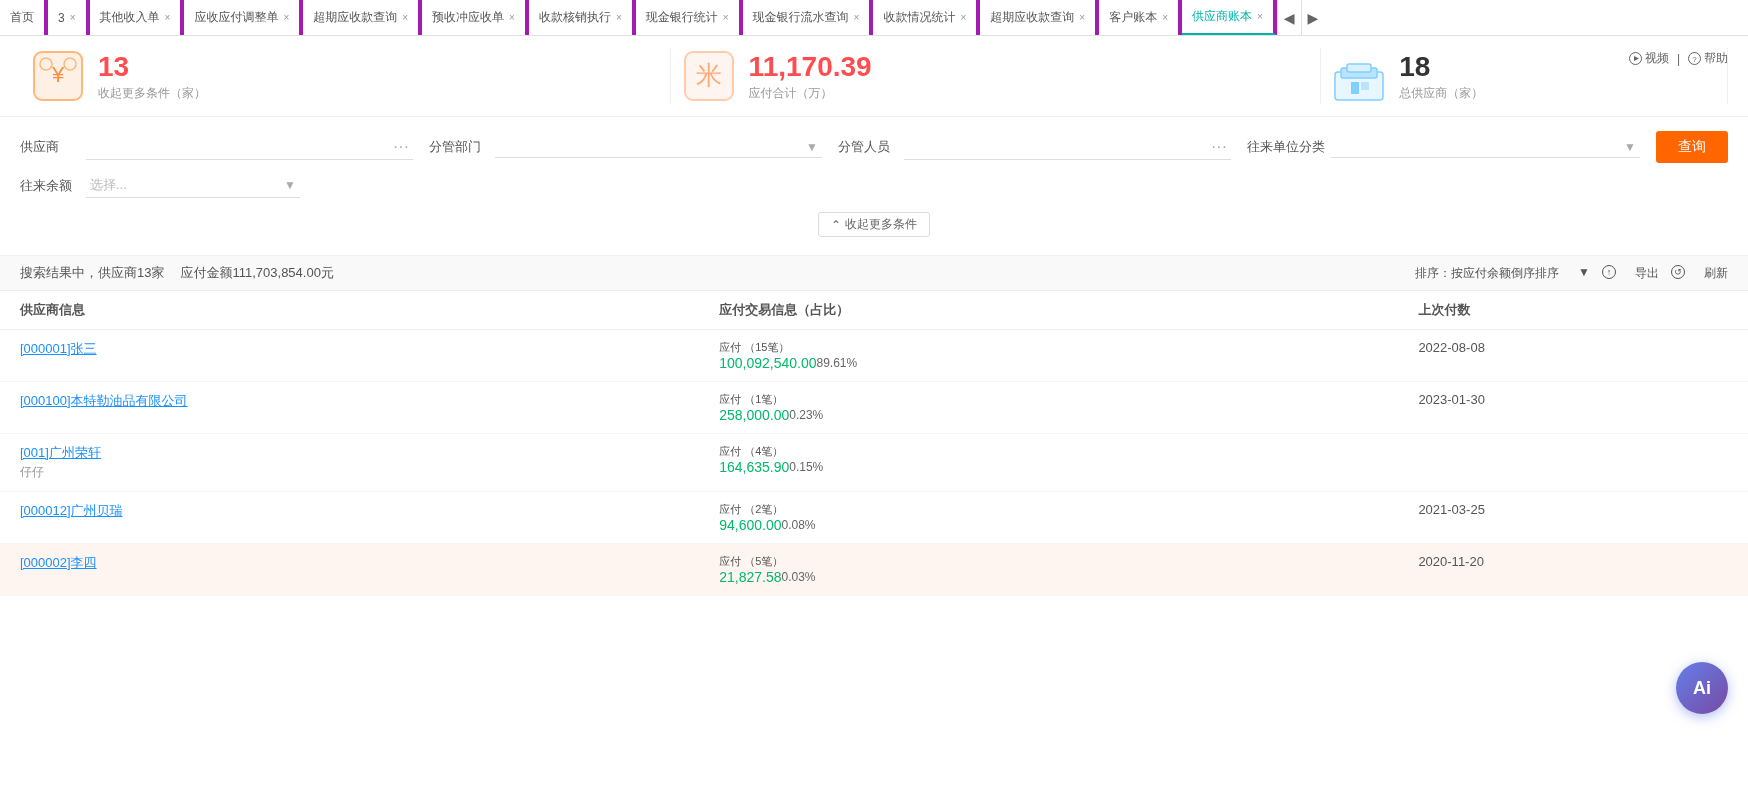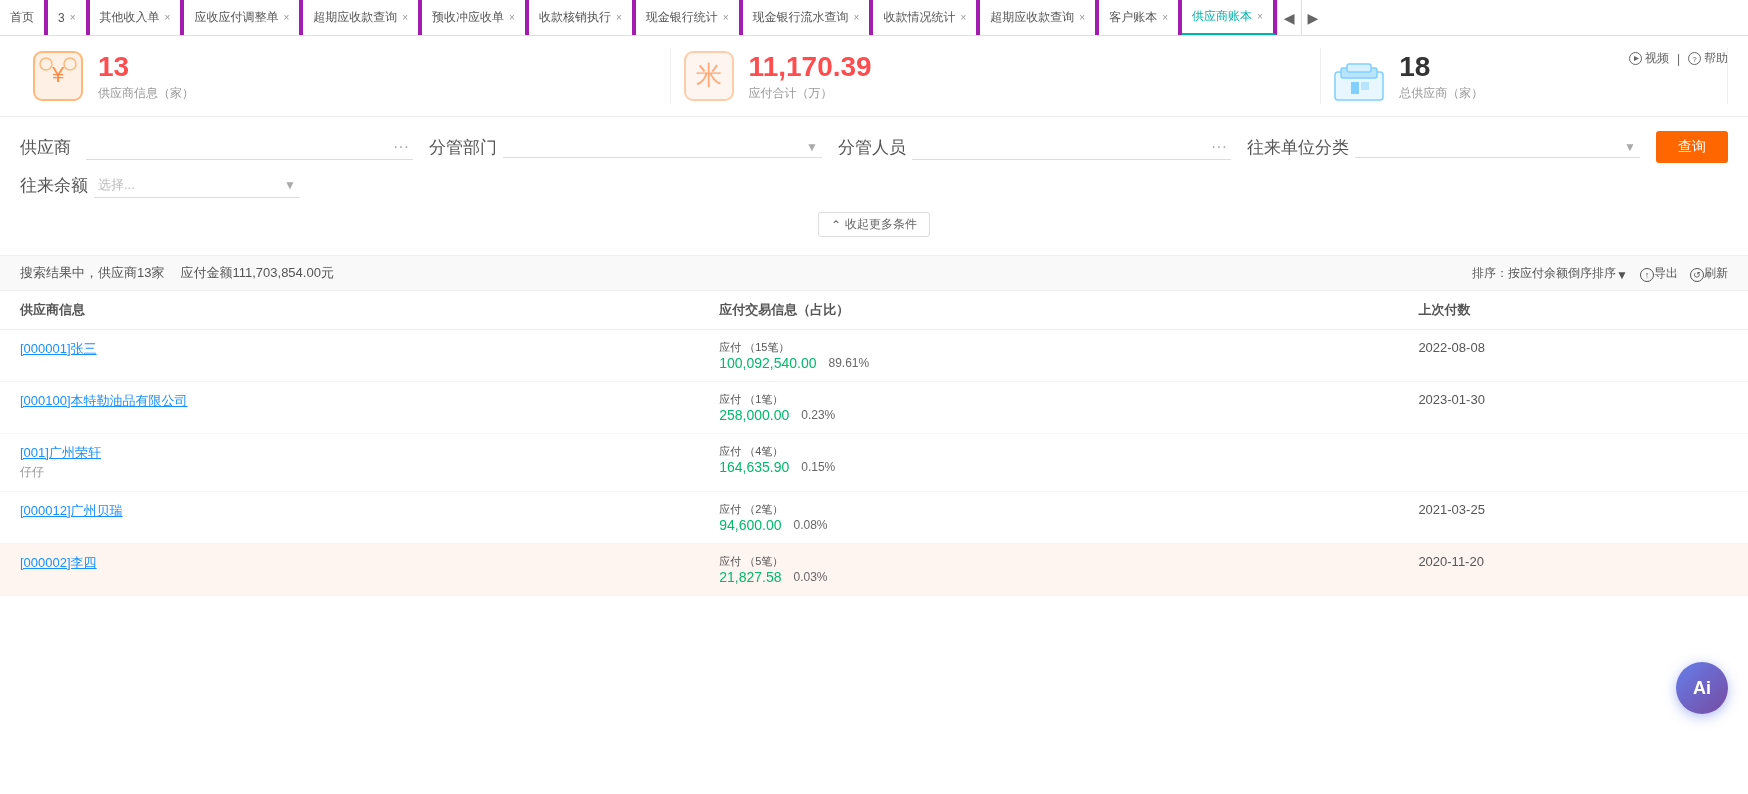--- a/index.html
+++ b/index.html
@@ -102,21 +102,21 @@
       align-items: center;
       gap: 16px;
       margin-bottom: 10px;
     }
     .search-field {
       display: flex;
       align-items: center;
       flex: 1;
     }
     .search-label {
-      font-size: 17px;
+      font-size: 13px;
       color: #555;
       white-space: nowrap;
       margin-right: 6px;
       min-width: 60px;
     }
     .search-input-wrap {
       flex: 1;
       border-bottom: 1px solid #ddd;
       display: flex;
       align-items: center;
@@ -185,22 +185,22 @@
       padding: 8px 20px;
       background: #f9f9f9;
       border-bottom: 1px solid #eee;
       font-size: 13px;
       color: #555;
     }
     .result-bar-left { display: flex; align-items: center; gap: 16px; }
     .result-bar-right { display: flex; align-items: center; gap: 12px; }
     .sort-btn, .export-btn, .refresh-btn {
       display: flex;
-      align-items: flex-end;
-      gap: 0;
+      align-items: flex-start;
+      gap: 19px;
       cursor: pointer;
       color: #555;
       font-size: 12px;
     }
     .export-btn .icon-circle, .refresh-btn .icon-circle {
       width: 14px; height: 14px; border-radius: 50%; border: 1.5px solid currentColor;
       display: inline-flex; align-items: center; justify-content: center; font-size: 9px;
     }
 
     
@@ -226,21 +226,21 @@
     }
     .data-table tr.highlighted td { background: #fff5f0; }
     .supplier-link {
       color: #1890ff;
       text-decoration: underline;
       cursor: pointer;
     }
     .supplier-sub { color: #999; font-size: 12px; margin-top: 2px; }
     .amount-green { color: #00b96b; font-size: 14px; font-weight: 500; }
     .tx-label { color: #555; font-size: 11px; }
-    .tx-row { display: flex; align-items: center; gap: 12px; }
+    .tx-row { display: flex; align-items: center; }
     .percent { color: #666; font-size: 12px; }
     .date-text { color: #555; font-size: 13px; }
 
     
     .table-wrap {
       overflow-y: auto;
       max-height: calc(100vh - 280px);
     }
     .table-wrap::-webkit-scrollbar { width: 6px; }
     .table-wrap::-webkit-scrollbar-thumb { background: #ddd; border-radius: 3px; }
@@ -312,21 +312,21 @@
       <div class="stat-icon">
         <svg width="56" height="56" viewBox="0 0 56 56">
           <rect x="4" y="4" width="48" height="48" rx="8" fill="#fff0e6" stroke="#ffb87a" stroke-width="2"></rect>
           <text x="28" y="34" text-anchor="middle" font-size="22" fill="#ff8c42">¥</text>
           <circle cx="16" cy="16" r="6" fill="none" stroke="#ffb87a" stroke-width="1.5"></circle>
           <circle cx="40" cy="16" r="6" fill="none" stroke="#ffb87a" stroke-width="1.5"></circle>
         </svg>
       </div>
       <div class="stat-info">
         <span class="stat-number">13</span>
-        <span class="stat-label">供应商信息（家）</span>
+        <span class="stat-label">收起更多条件（家）</span>
       </div>
     </div>
 
     <div class="stat-block">
       <div class="stat-icon">
         <svg width="56" height="56" viewBox="0 0 56 56">
           <rect x="4" y="4" width="48" height="48" rx="8" fill="#fff5f0" stroke="#ffccaa" stroke-width="2"></rect>
           <text x="28" y="36" text-anchor="middle" font-size="26" fill="#ffaa77">米</text>
         </svg>
       </div>

